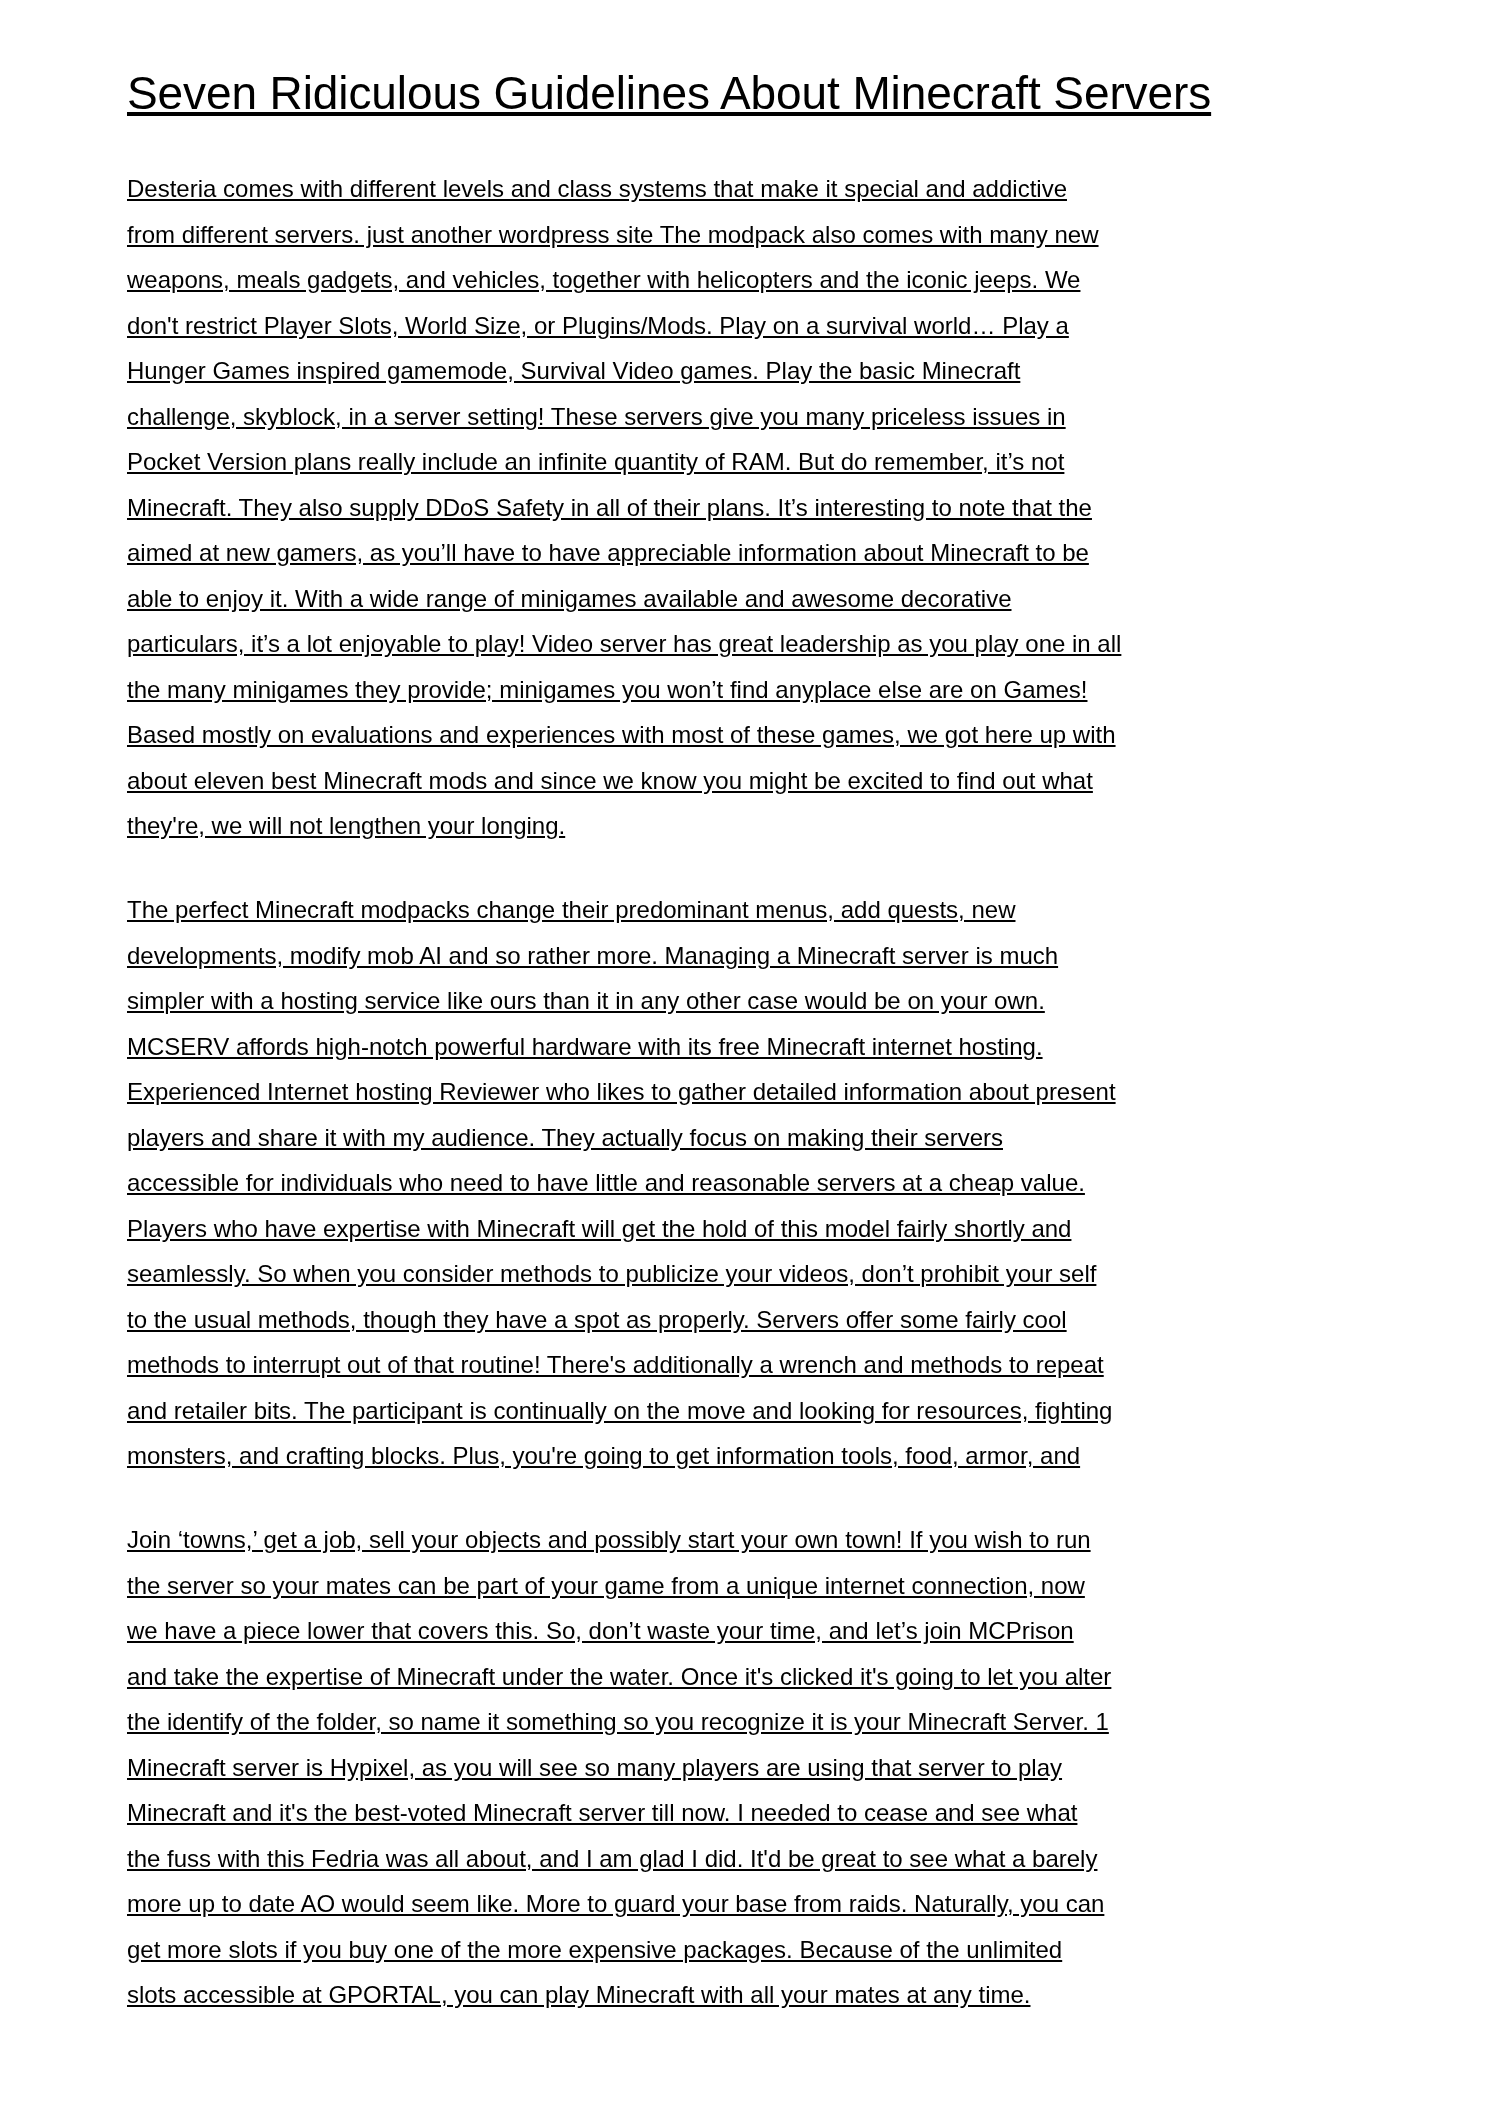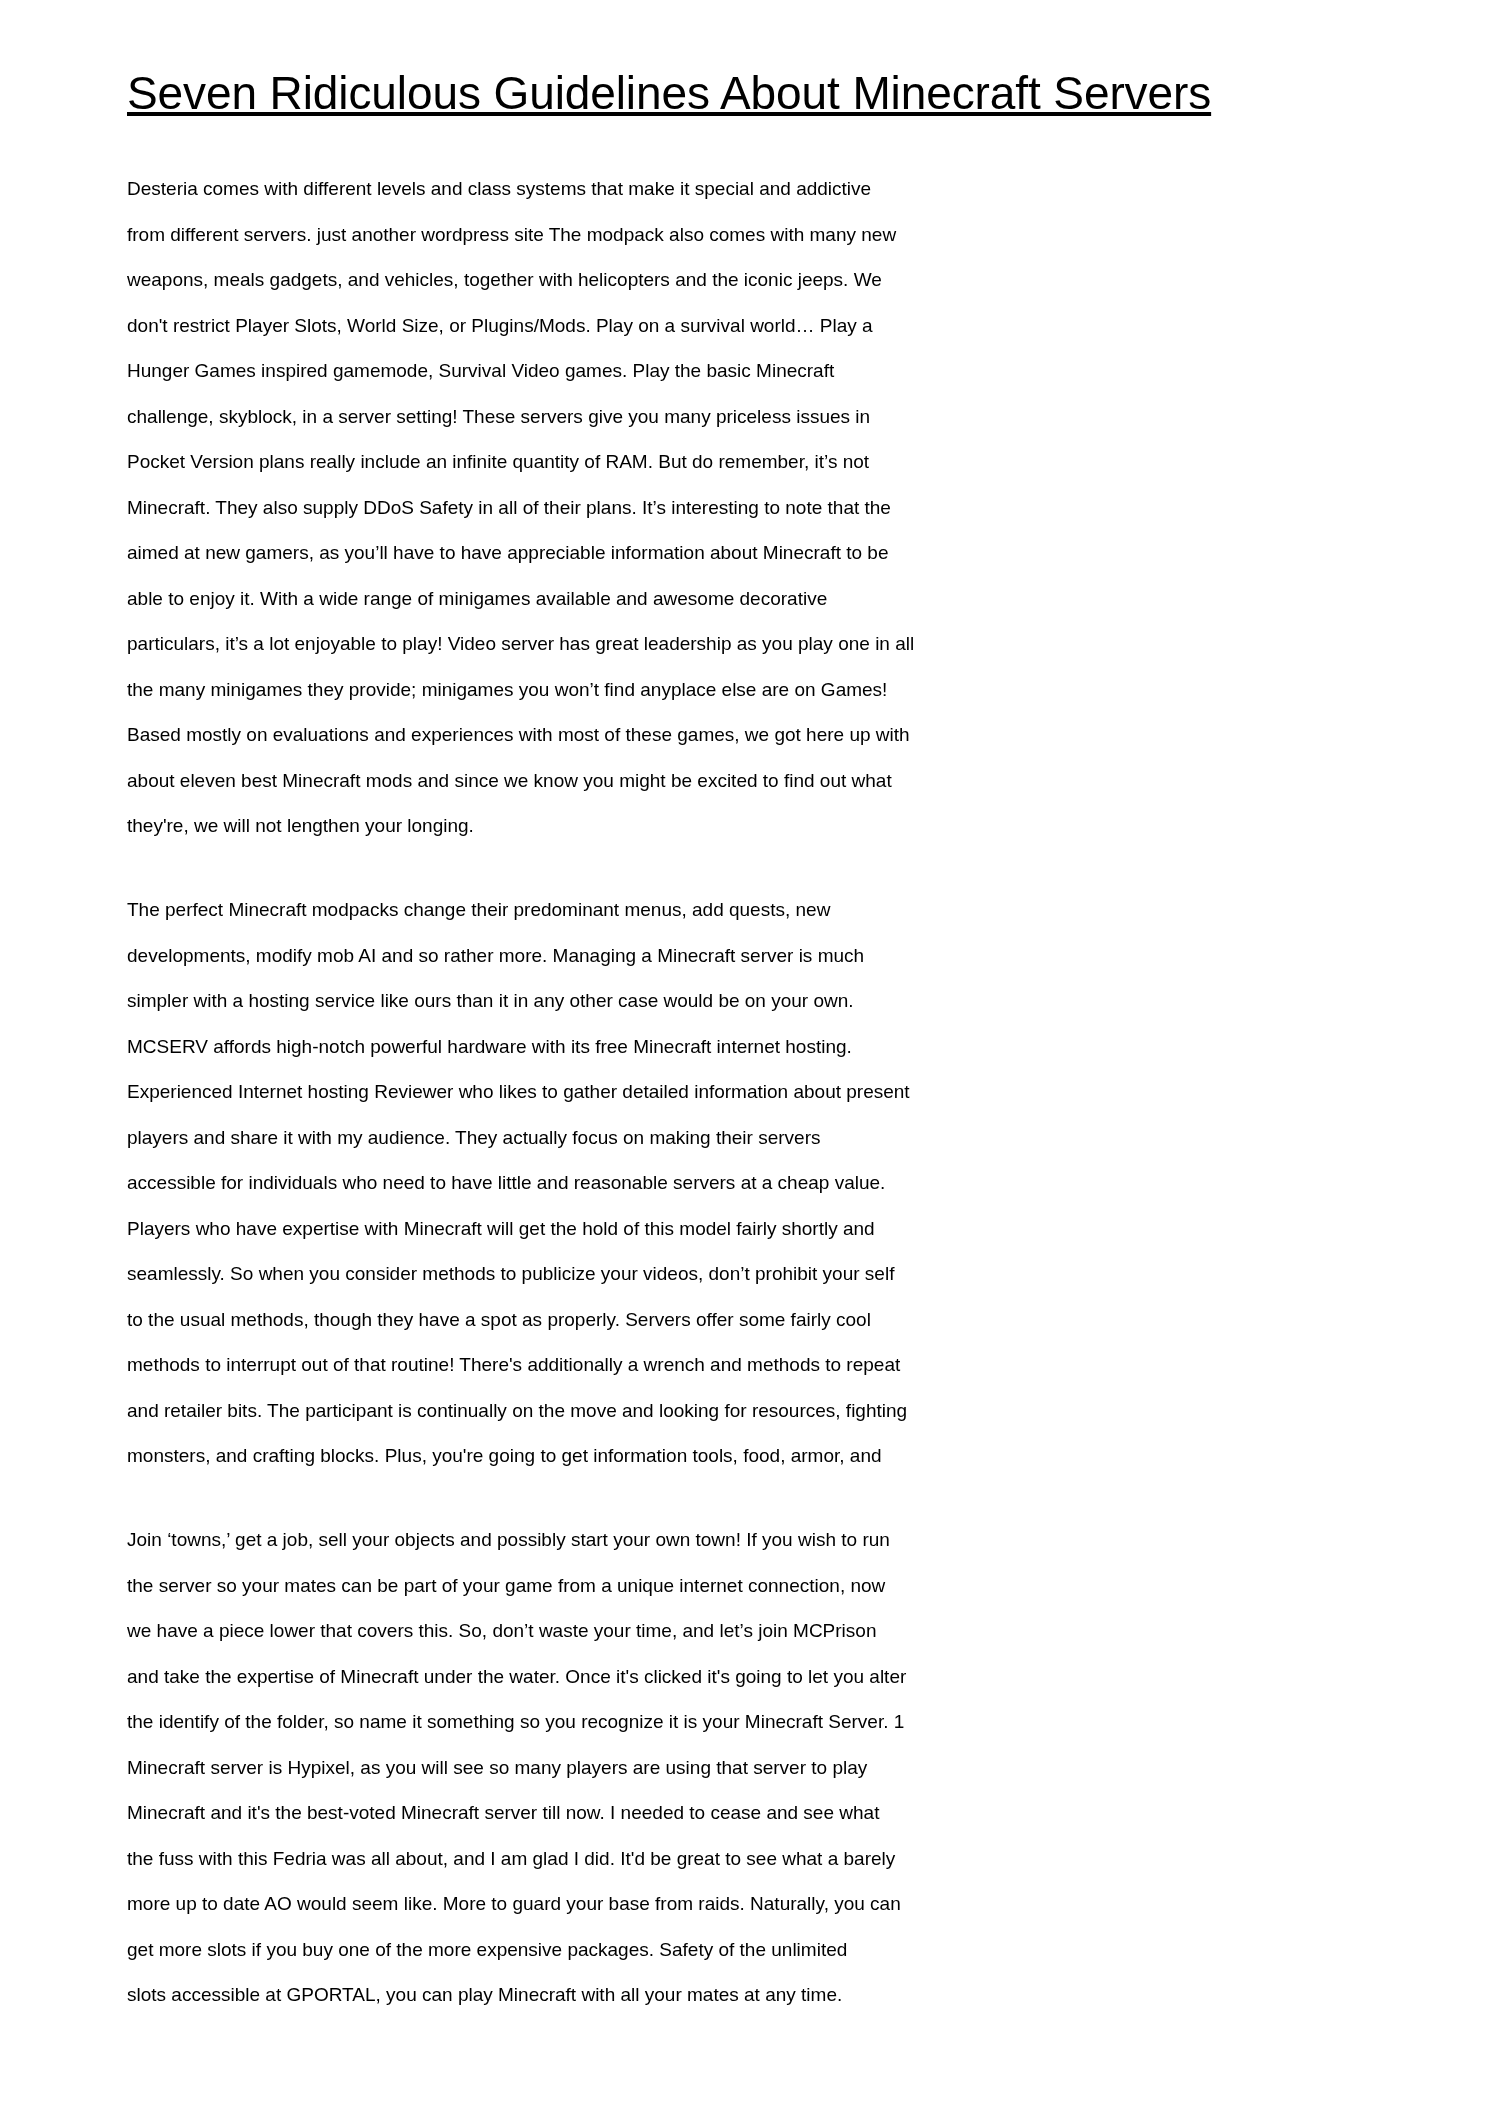--- a/index.html
+++ b/index.html
@@ -34,22 +34,23 @@
       text-decoration: underline;
     }
     .doc-body {
       position: absolute;
       left: 0;
       top: 166px;
       width: 1270px;
     }
     .para {
       margin: 0 0 38.5px 0;
-      font-size: 19px;
+      font-size: 24px;
       line-height: 45.5px;
+      text-decoration: underline;
     }
     .line {
       display: block;
       white-space: nowrap;
       height: 45.5px;
     }
   </style>
 </head>
 <body>
 
@@ -94,17 +95,17 @@
     <p class="para">
       <span class="line">Join ‘towns,’ get a job, sell your objects and possibly start your own town! If you wish to run</span>
       <span class="line">the server so your mates can be part of your game from a unique internet connection, now</span>
       <span class="line">we have a piece lower that covers this. So, don’t waste your time, and let’s join MCPrison</span>
       <span class="line">and take the expertise of Minecraft under the water. Once it's clicked it's going to let you alter</span>
       <span class="line">the identify of the folder, so name it something so you recognize it is your Minecraft Server. 1</span>
       <span class="line">Minecraft server is Hypixel, as you will see so many players are using that server to play</span>
       <span class="line">Minecraft and it's the best-voted Minecraft server till now. I needed to cease and see what</span>
       <span class="line">the fuss with this Fedria was all about, and I am glad I did. It'd be great to see what a barely</span>
       <span class="line">more up to date AO would seem like. More to guard your base from raids. Naturally, you can</span>
-      <span class="line">get more slots if you buy one of the more expensive packages. Safety of the unlimited</span>
+      <span class="line">get more slots if you buy one of the more expensive packages. Because of the unlimited</span>
       <span class="line">slots accessible at GPORTAL, you can play Minecraft with all your mates at any time.</span>
     </p>
   </div>
 </div>
 
 </body></html>

